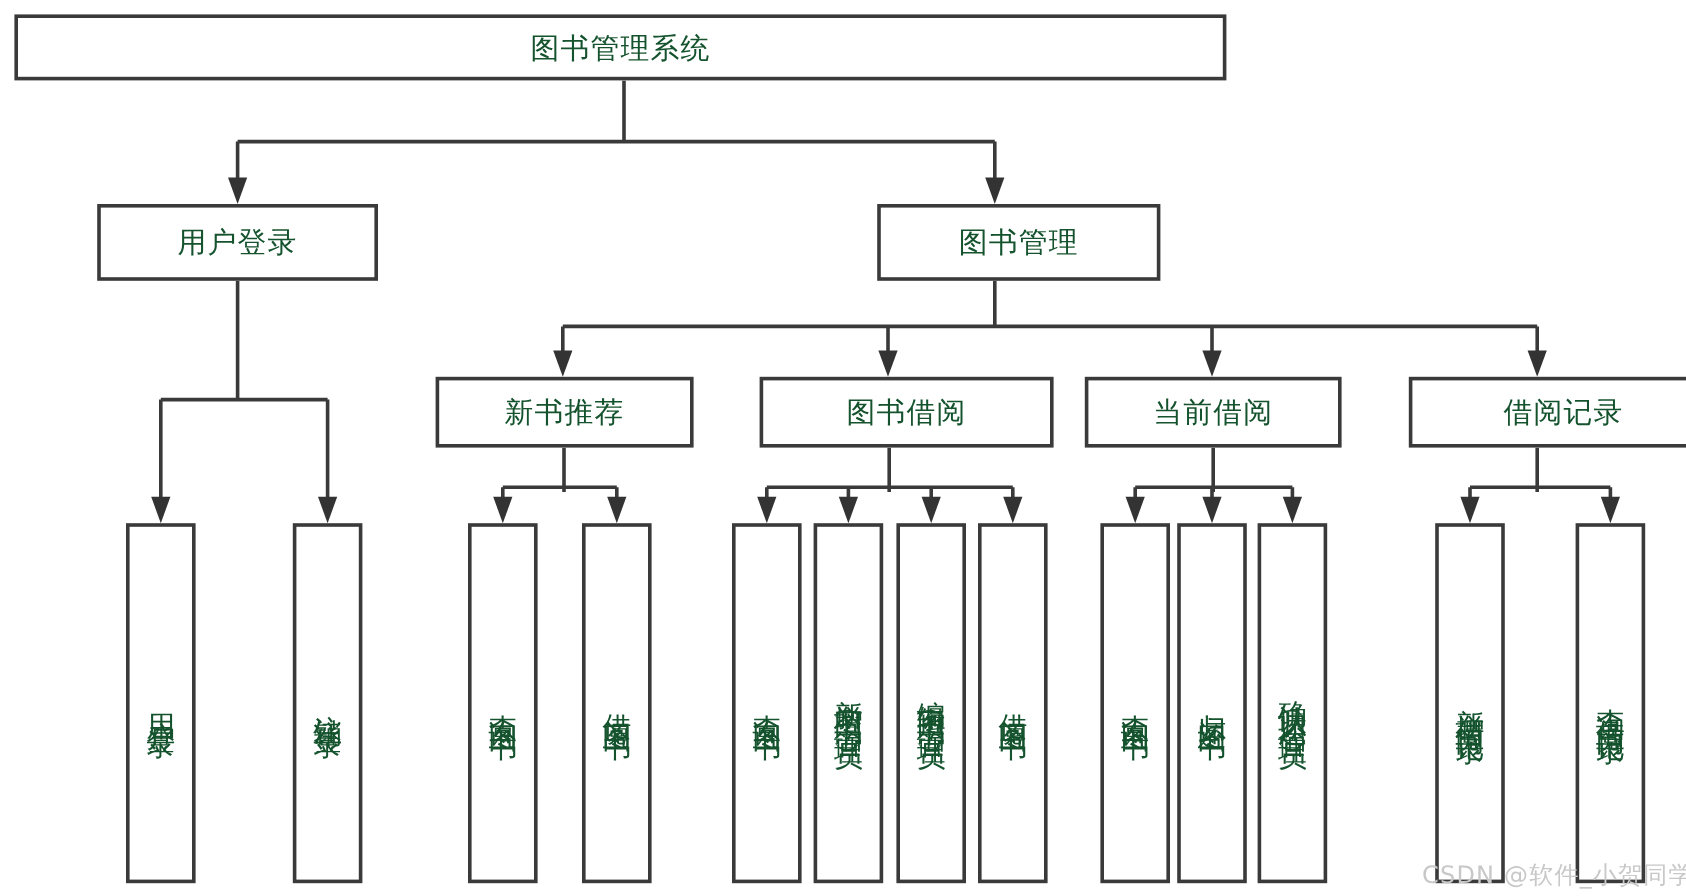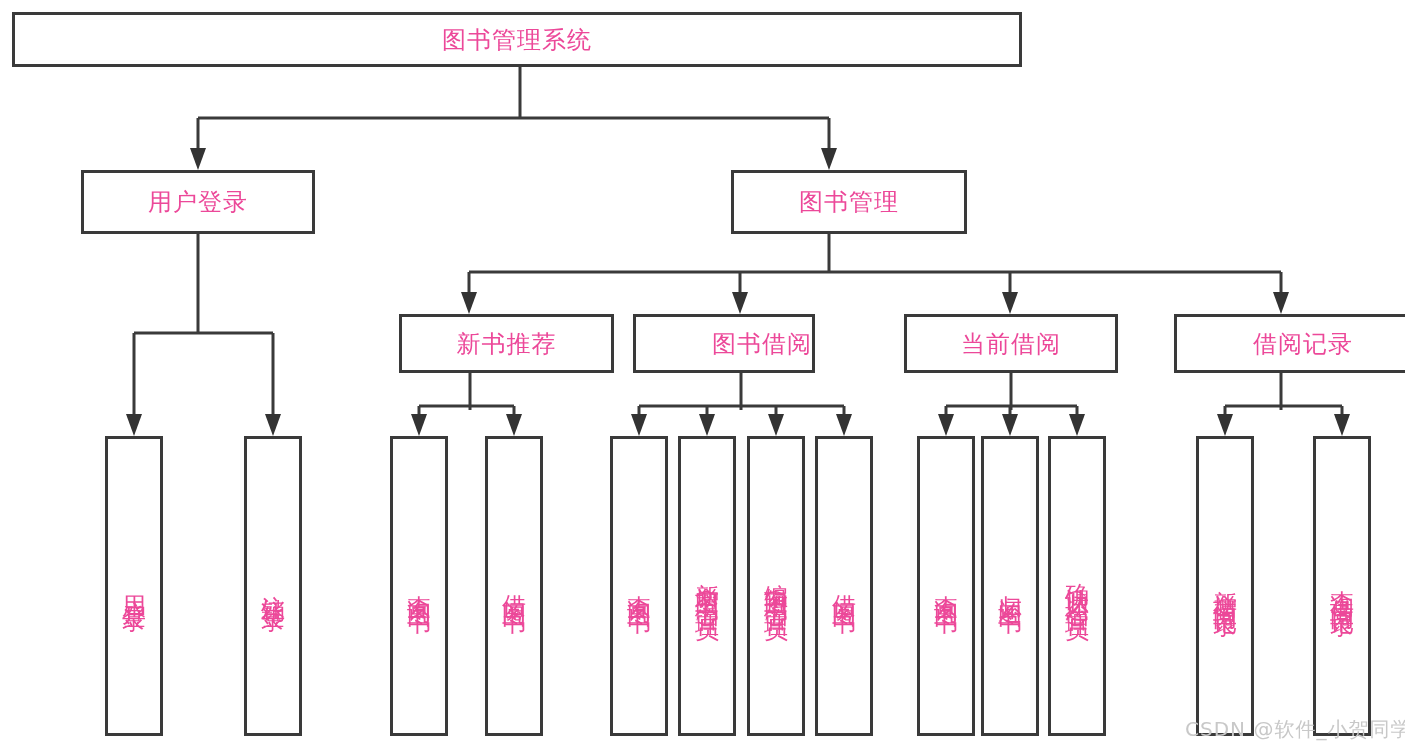--- a/index.html
+++ b/index.html
@@ -6,21 +6,21 @@
   .stage{
     position:relative;width:1405px;height:747px;background:#ffffff;overflow:hidden;
     font-family:"DejaVu Sans","Liberation Sans",sans-serif;
   }
   .wires{position:absolute;left:0;top:0;}
   .wire{fill:none;stroke:#3a3a3a;stroke-width:3;}
   .arrow{fill:#333333;stroke:none;}
   .box{
     position:absolute;box-sizing:border-box;background:#ffffff;
     border:3px solid #3a3a3a;display:flex;align-items:center;justify-content:center;
-    color:#ec4899;
+    color:#14532d;
   }
   .h-label{font-size:24px;letter-spacing:1px;white-space:nowrap;}
   .v-label{
     writing-mode:vertical-rl;text-orientation:mixed;
     font-size:24px;letter-spacing:5px;line-height:1;white-space:nowrap;
   }
   .leaf{left:auto;top:436px;width:58px;height:300px;}
   .watermark{
     position:absolute;left:1185px;top:716px;
     font-size:20px;letter-spacing:1px;color:#c8c8c8;white-space:nowrap;
@@ -82,24 +82,24 @@
     <span class="h-label">图书管理系统</span>
   </div>
 
   <div class="box" style="left:81px;top:170px;width:234px;height:64px;">
     <span class="h-label">用户登录</span>
   </div>
   <div class="box" style="left:711px;top:170px;width:236px;height:64px;margin-left:20px;">
     <span class="h-label">图书管理</span>
   </div>
 
-  <div class="box" style="left:363px;top:314px;width:215px;height:59px;margin-left:36px;">
+  <div class="box" style="left:363px;top:314px;width:215px;height:59px;">
     <span class="h-label">新书推荐</span>
   </div>
-  <div class="box" style="left:633px;top:314px;width:182px;height:59px;justify-content:flex-end;">
+  <div class="box" style="left:633px;top:314px;width:245px;height:59px;">
     <span class="h-label">图书借阅</span>
   </div>
   <div class="box" style="left:904px;top:314px;width:214px;height:59px;">
     <span class="h-label">当前借阅</span>
   </div>
   <div class="box" style="left:1174px;top:314px;width:258px;height:59px;">
     <span class="h-label">借阅记录</span>
   </div>
 
   <div class="box leaf" style="left:105px;">

